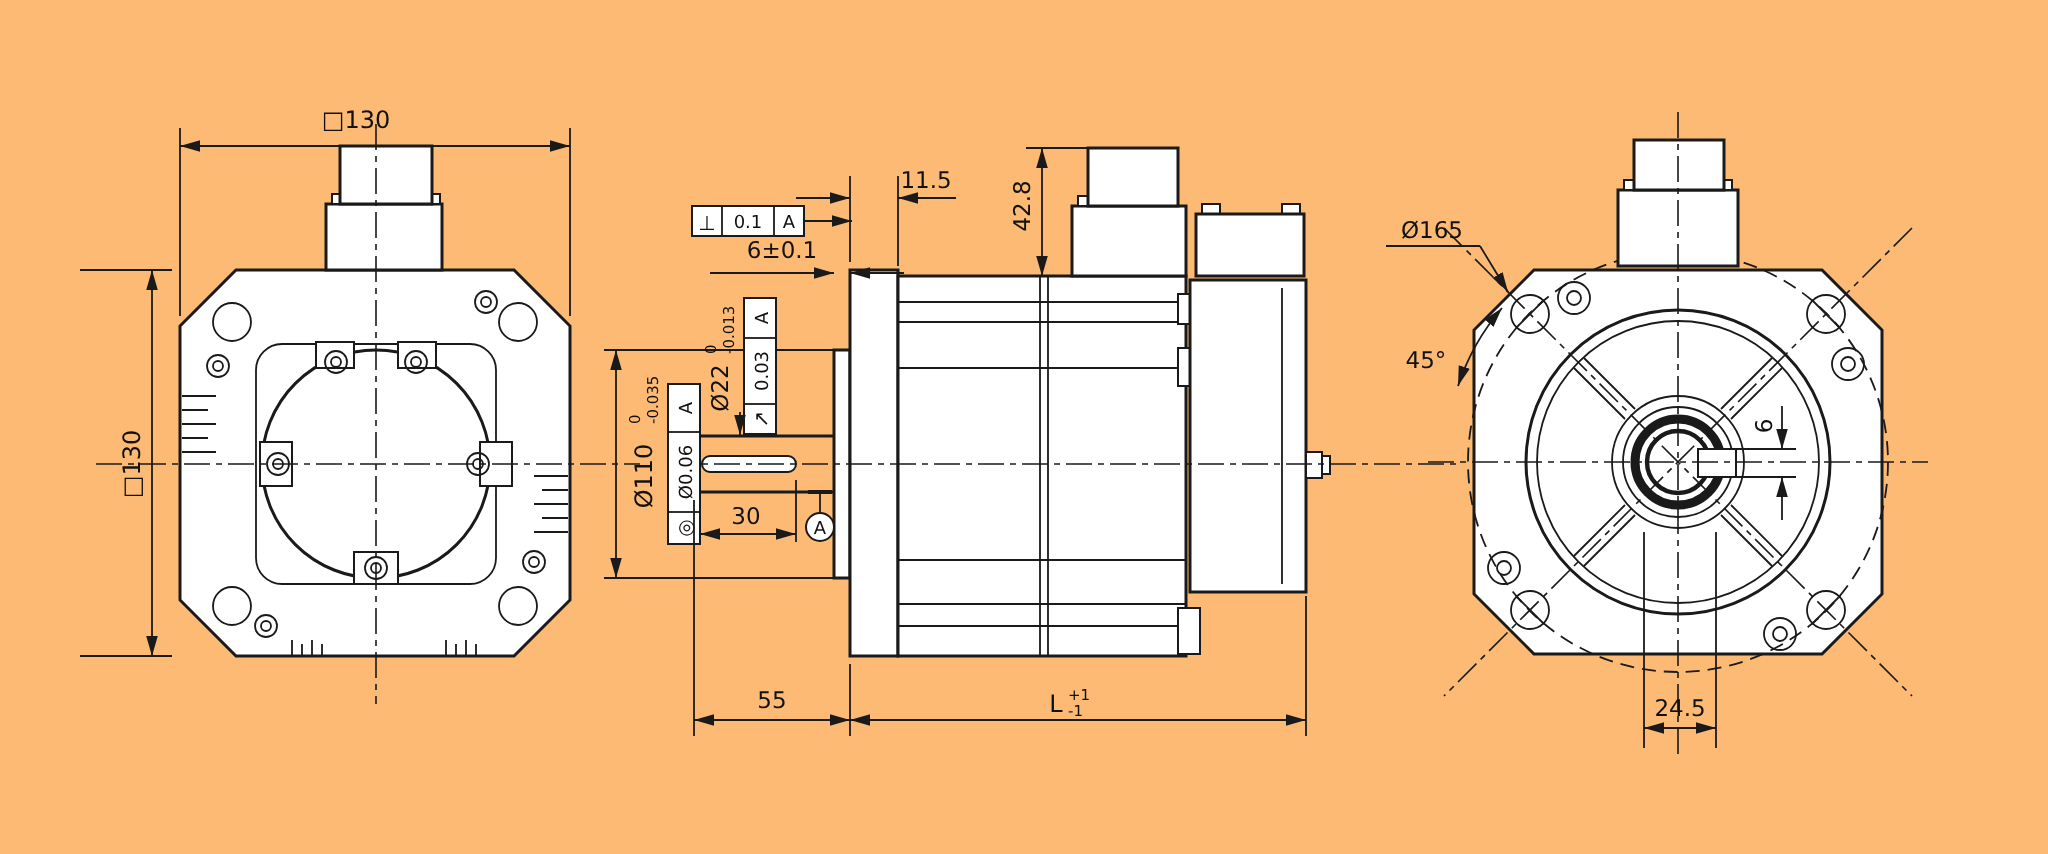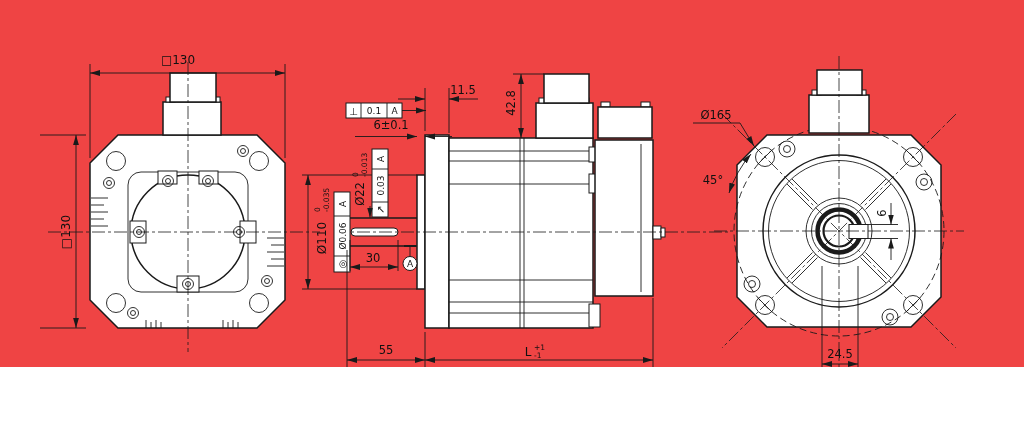--- a/index.html
+++ b/index.html
@@ -1,16 +1,16 @@
 <!DOCTYPE html>
 <html><head>
 <meta charset="utf-8">
 <style>
   html,body{margin:0;padding:0;background:#fff;}
-  #canvas{position:relative;width:1024px;height:367px;background:#ef4444;overflow:hidden;}
+  #canvas{position:relative;width:1024px;height:427px;background:#fdba74;overflow:hidden;}
   svg{display:block;}
   
   .ol{fill:none;stroke:#1a1a1a;stroke-width:1.5;}
   .wf{fill:#fff;stroke:#1a1a1a;stroke-width:1.5;}
   .wf2{fill:#fff;stroke:#1a1a1a;stroke-width:1;}
   .tl{fill:none;stroke:#1a1a1a;stroke-width:0.9;}
   .cl{fill:none;stroke:#1a1a1a;stroke-width:0.8;stroke-dasharray:13 3 3 3;}
   .dash{fill:none;stroke:#1a1a1a;stroke-width:0.9;stroke-dasharray:7 4;}
   .dim{fill:none;stroke:#1a1a1a;stroke-width:0.9;}
   .thick{stroke-width:2;}

